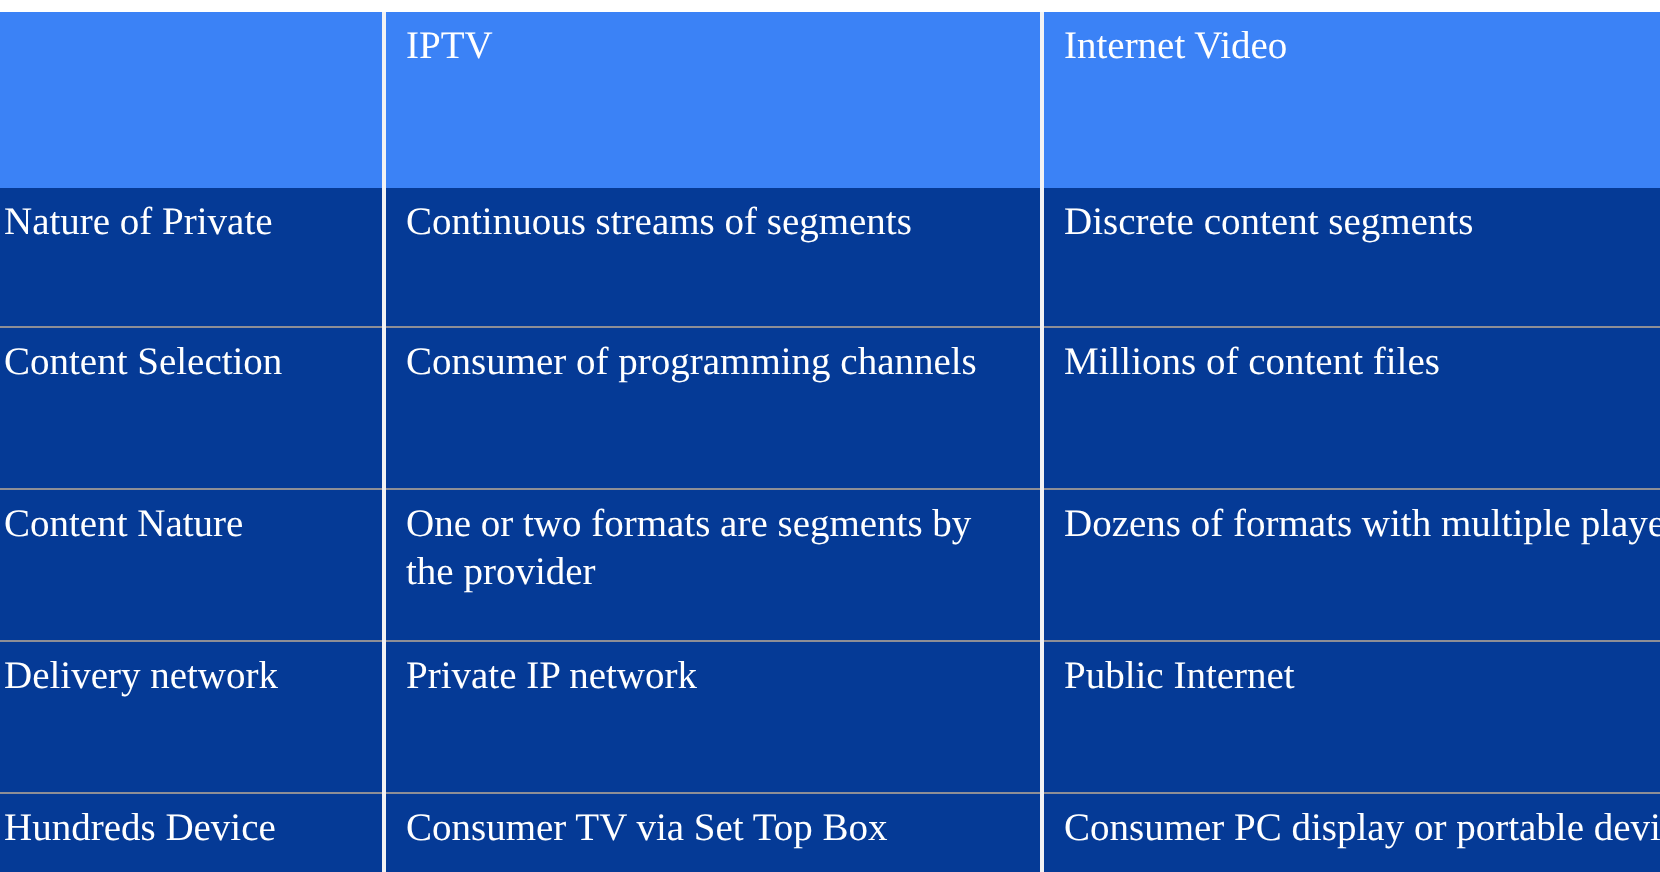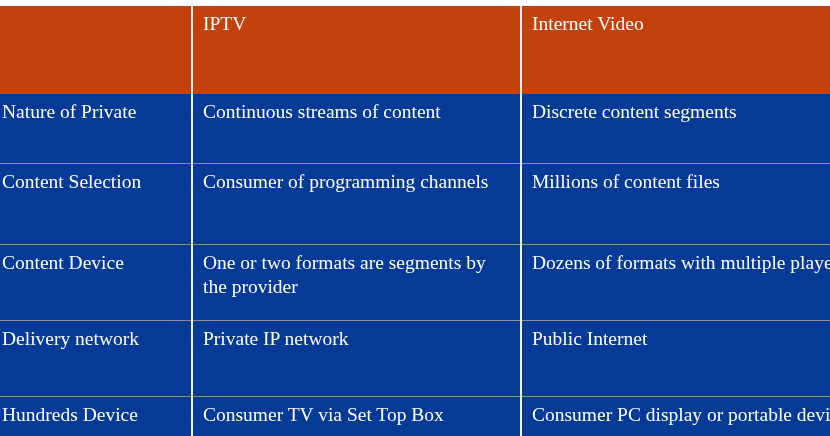--- a/index.html
+++ b/index.html
@@ -54,21 +54,21 @@
     overflow: hidden;
   }
 
   #comparison-table th:first-child,
   #comparison-table td:first-child {
     border-left: none;
   }
 
   
   #comparison-table thead th {
-    background: #c2410c;
+    background: #3b82f6;
     height: 76px;
     border-bottom: none;
     font-size: 19.5px;
   }
 
   
   #comparison-table tbody td {
     background: #053a96;
   }
 
@@ -112,42 +112,42 @@
       </tr>
     </thead>
 
     <tbody>
 
       <tr class="row-h-63">
         <td>
           <span class="cell-text">Nature of Private</span>
         </td>
         <td>
-          <span class="cell-text">Continuous streams of content</span>
+          <span class="cell-text">Continuous streams of segments</span>
         </td>
         <td>
           <span class="cell-text">Discrete content segments</span>
         </td>
       </tr>
 
       <tr class="row-h-74">
         <td>
           <span class="cell-text">Content Selection</span>
         </td>
         <td>
           <span class="cell-text">Consumer of programming channels</span>
         </td>
         <td>
           <span class="cell-text">Millions of content files</span>
         </td>
       </tr>
 
       <tr class="row-h-69">
         <td>
-          <span class="cell-text">Content Device</span>
+          <span class="cell-text">Content Nature</span>
         </td>
         <td>
           <span class="cell-text">One or two formats are segments by the provider</span>
         </td>
         <td>
           <span class="cell-text">Dozens of formats with multiple players</span>
         </td>
       </tr>
 
       <tr class="row-h-69">

